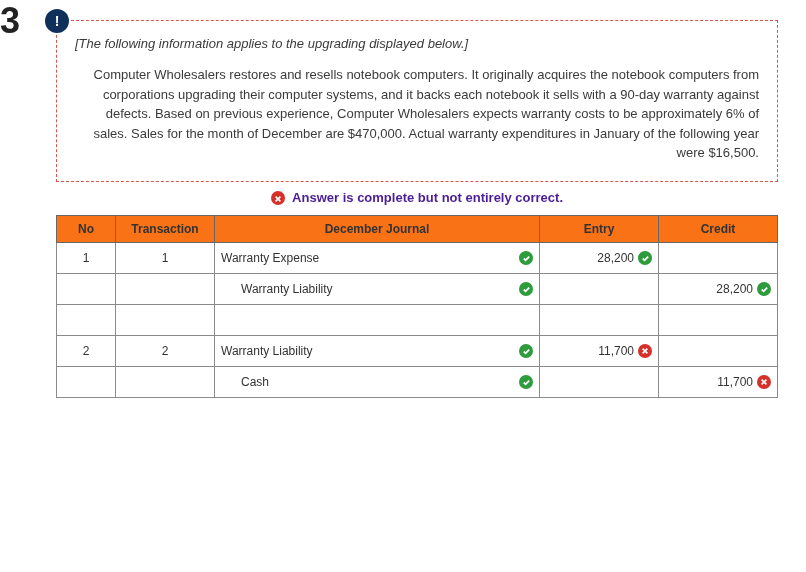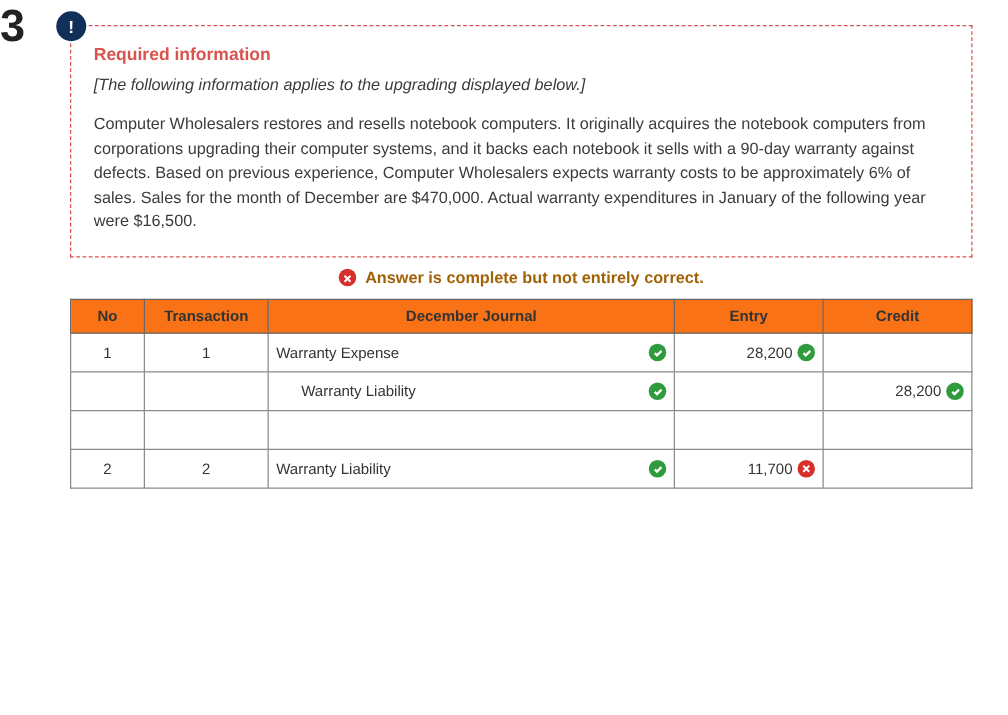--- a/index.html
+++ b/index.html
@@ -53,32 +53,33 @@
   }
   .intro-italic {
     font-style: italic;
     color: #3b3b3b;
     margin-bottom: 12px;
     line-height: 1.4;
   }
   .body-text {
     color: #3b3b3b;
     line-height: 1.5;
+    text-align: right;
   }
   .instr {
     margin: 26px 8px 10px 8px;
     color: #222;
     line-height: 1.4;
   }
   .instr b { font-weight: bold; }
   .instr-red { color: #d9534f; font-weight: bold; }
   .answer-banner {
     text-align: center;
     font-weight: bold;
-    color: #a16207;
+    color: #4c1d95;
     padding: 8px 0 10px 0;
   }
   .answer-banner .x-icon {
     display: inline-block;
     vertical-align: middle;
     margin-right: 4px;
   }
   table.journal {
     border-collapse: collapse;
     width: calc(100% - 16px);
@@ -122,21 +123,20 @@
 </style>
 </head>
 <body>
 
 <div class="page">
 
   <div class="big-three">3</div>
 
   <div class="alert-box">
     <div class="alert-badge">!</div>
-    <div class="req-title">Required information</div>
     <div class="intro-italic">[The following information applies to the upgrading displayed below.]</div>
     <div class="body-text">Computer Wholesalers restores and resells notebook computers. It originally acquires the notebook computers from corporations upgrading their computer systems, and it backs each notebook it sells with a 90-day warranty against defects. Based on previous experience, Computer Wholesalers expects warranty costs to be approximately 6% of sales. Sales for the month of December are $470,000. Actual warranty expenditures in January of the following year were $16,500.</div>
   </div>
 
 
   <div class="answer-banner">
     <span class="icon-x x-icon">
       <svg viewBox="0 0 10 10">
           <path d="M2 2 L8 8 M8 2 L2 8" stroke="#fff" stroke-width="2" fill="none"></path>
         </svg>
@@ -230,16 +230,41 @@
             <span>11,700</span>
             <span class="icon-x">
                 <svg viewBox="0 0 10 10">
                   <path d="M2 2 L8 8 M8 2 L2 8" stroke="#fff" stroke-width="2" fill="none"></path>
                 </svg>
               </span>
           </div>
         </td>
         <td class="col-credit"></td>
       </tr>
+      <tr>
+        <td class="col-no"></td>
+        <td class="col-trans"></td>
+        <td class="col-gj">
+          <div class="gj-wrap">
+            <span class="gj-text gj-indent">Cash</span>
+            <span class="icon-check">
+                <svg viewBox="0 0 10 10">
+                  <path d="M2 5 L4 7 L8 3" stroke="#fff" stroke-width="2" fill="none"></path>
+                </svg>
+              </span>
+          </div>
+        </td>
+        <td class="col-debit"></td>
+        <td class="col-credit">
+          <div class="amt-wrap">
+            <span>11,700</span>
+            <span class="icon-x">
+                <svg viewBox="0 0 10 10">
+                  <path d="M2 2 L8 8 M8 2 L2 8" stroke="#fff" stroke-width="2" fill="none"></path>
+                </svg>
+              </span>
+          </div>
+        </td>
+      </tr>
     </tbody>
   </table>
 
 </div>
 
 </body></html>

